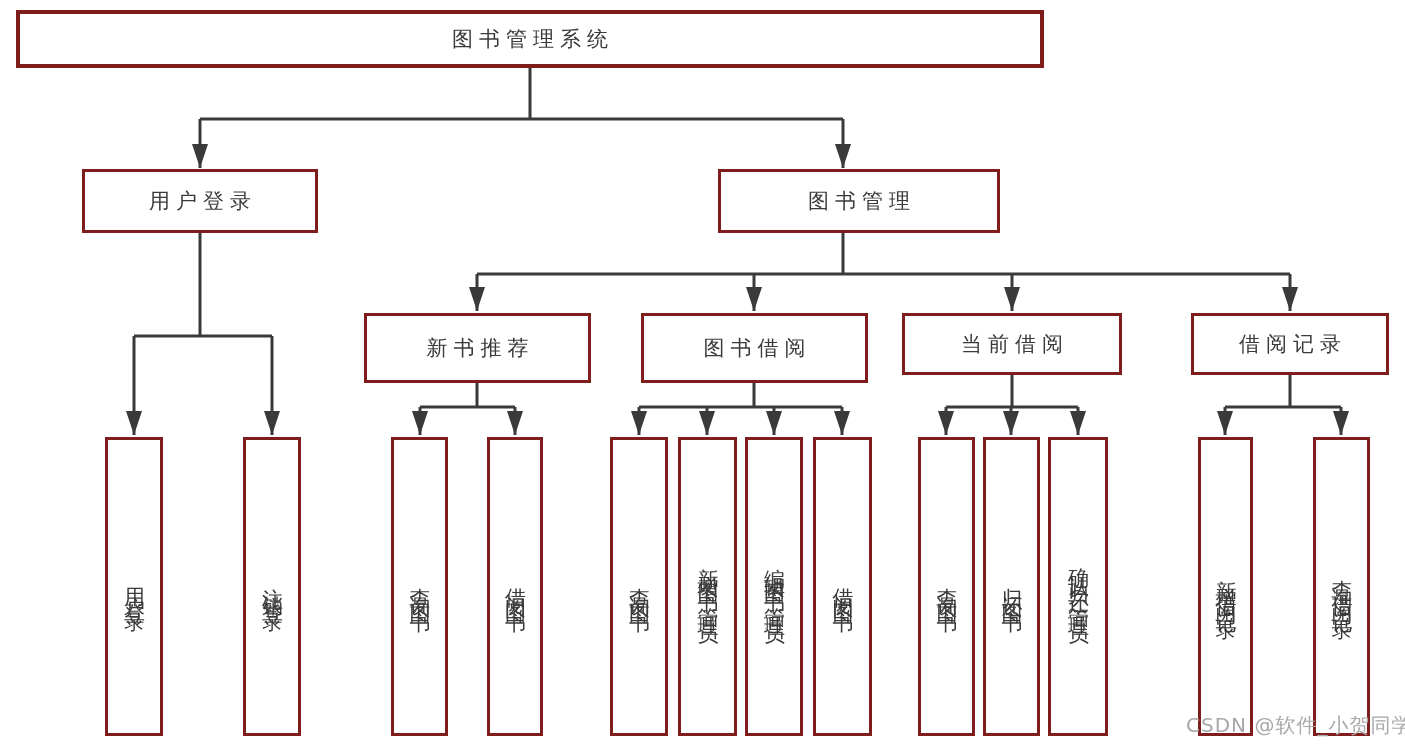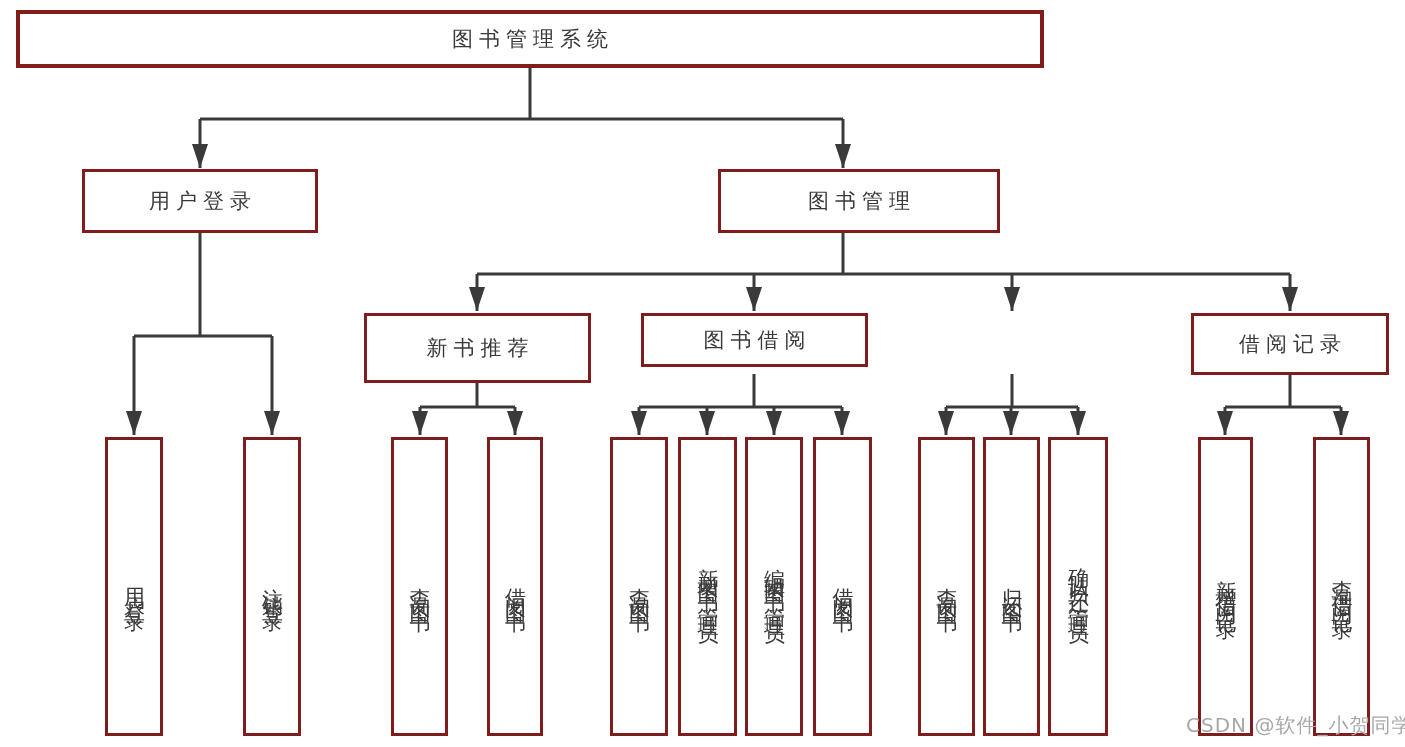--- a/index.html
+++ b/index.html
@@ -124,22 +124,25 @@
   <div class="node" style="left:82px; top:169px; width:236px; height:64px;">
     <span class="hlabel">用户登录</span>
   </div>
   <div class="node" style="left:718px; top:169px; width:282px; height:64px;">
     <span class="hlabel">图书管理</span>
   </div>
 
   <div class="node" style="left:364px; top:313px; width:227px; height:70px;">
     <span class="hlabel">新书推荐</span>
   </div>
-  <div class="node" style="left:641px; top:313px; width:227px; height:54px;">
+  <div class="node" style="left:641px; top:313px; width:227px; height:70px;">
     <span class="hlabel">图书借阅</span>
+  </div>
+  <div class="node" style="left:902px; top:313px; width:220px; height:62px;">
+    <span class="hlabel">当前借阅</span>
   </div>
   <div class="node" style="left:1191px; top:313px; width:198px; height:62px;">
     <span class="hlabel">借阅记录</span>
   </div>
 
   <div class="node" style="left:105px; top:437px; width:58px; height:299px;">
     <span class="vlabel">用户登录</span>
   </div>
   <div class="node" style="left:243px; top:437px; width:58px; height:299px;">
     <span class="vlabel">注销登录</span>

